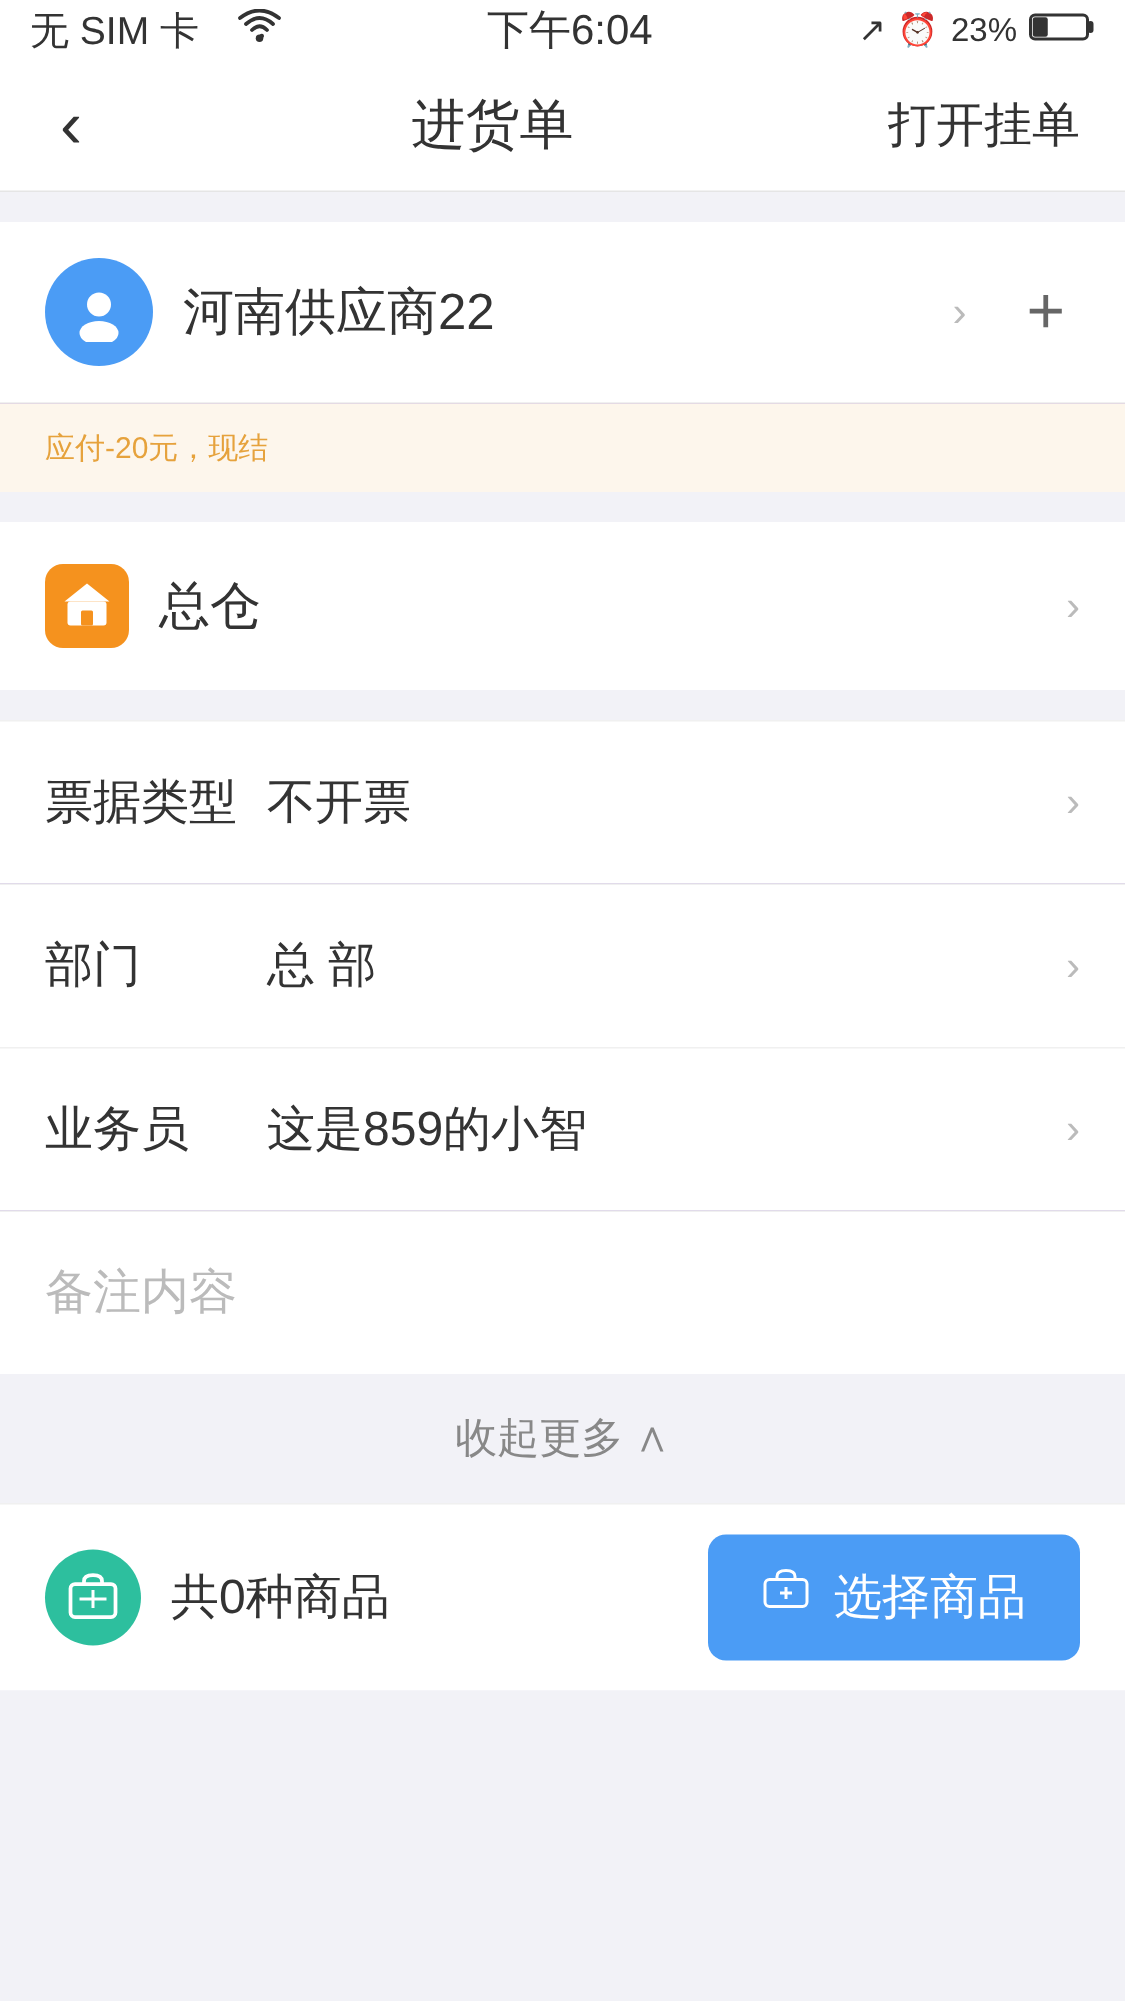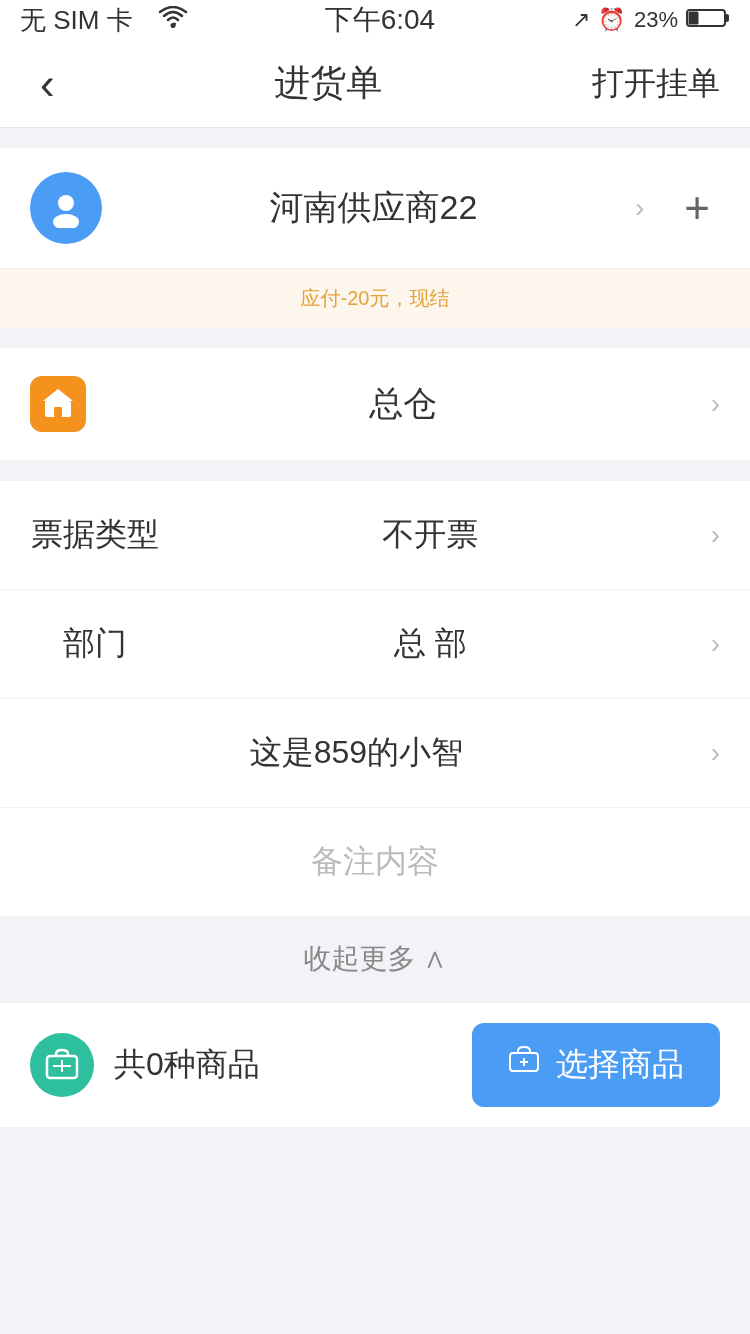--- a/index.html
+++ b/index.html
@@ -57,21 +57,20 @@
     
     .section-divider {
       height: 20px;
       background: #f2f2f7;
     }
 
     
     .card {
       background: #4c1d95;
       margin: 0;
-      text-align: center;
     }
 
     
     .supplier-row {
       display: flex;
       align-items: center;
       padding: 24px 30px;
       background: #fff;
       border-bottom: 1px solid #f0f0f0;
     }
@@ -305,20 +304,21 @@
     <span class="chevron">›</span>
   </div>
 
   <div class="form-row">
     <span class="form-label">部门</span>
     <span class="form-value">总 部</span>
     <span class="chevron">›</span>
   </div>
 
   <div class="form-row">
+    <span class="form-label">业务员</span>
     <span class="form-value">这是859的小智</span>
     <span class="chevron">›</span>
   </div>
 
   <div class="form-row">
     <span class="form-value placeholder">备注内容</span>
   </div>
 </div>
 
 <div class="collapse-bar">

